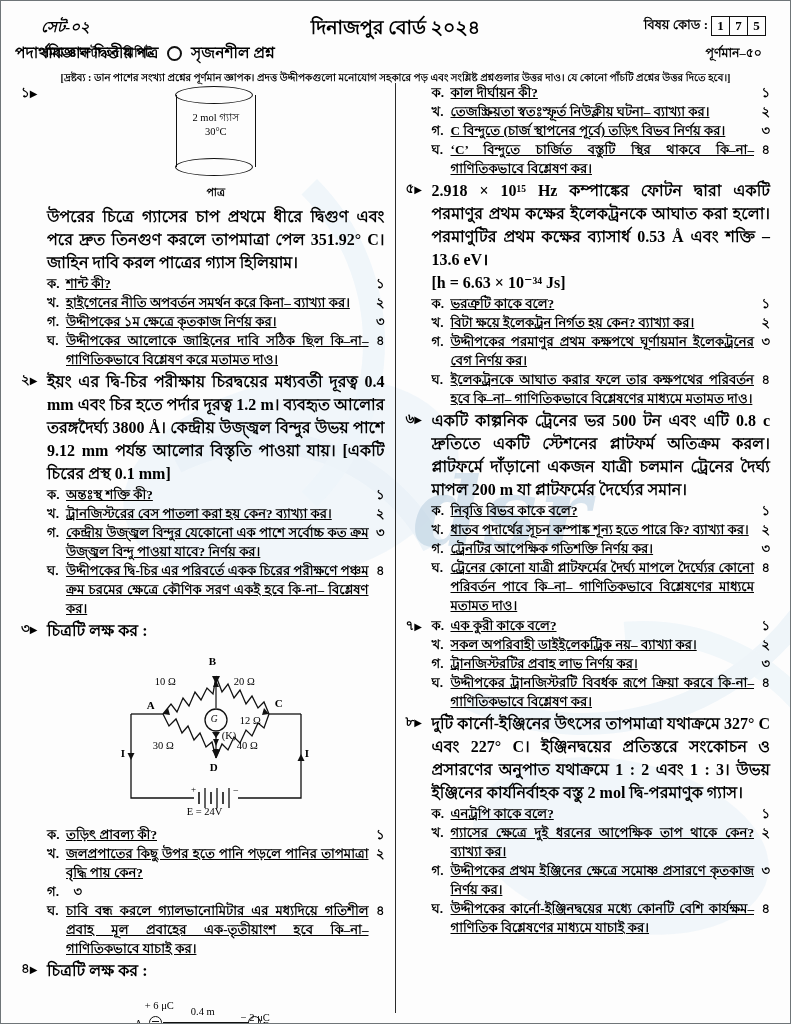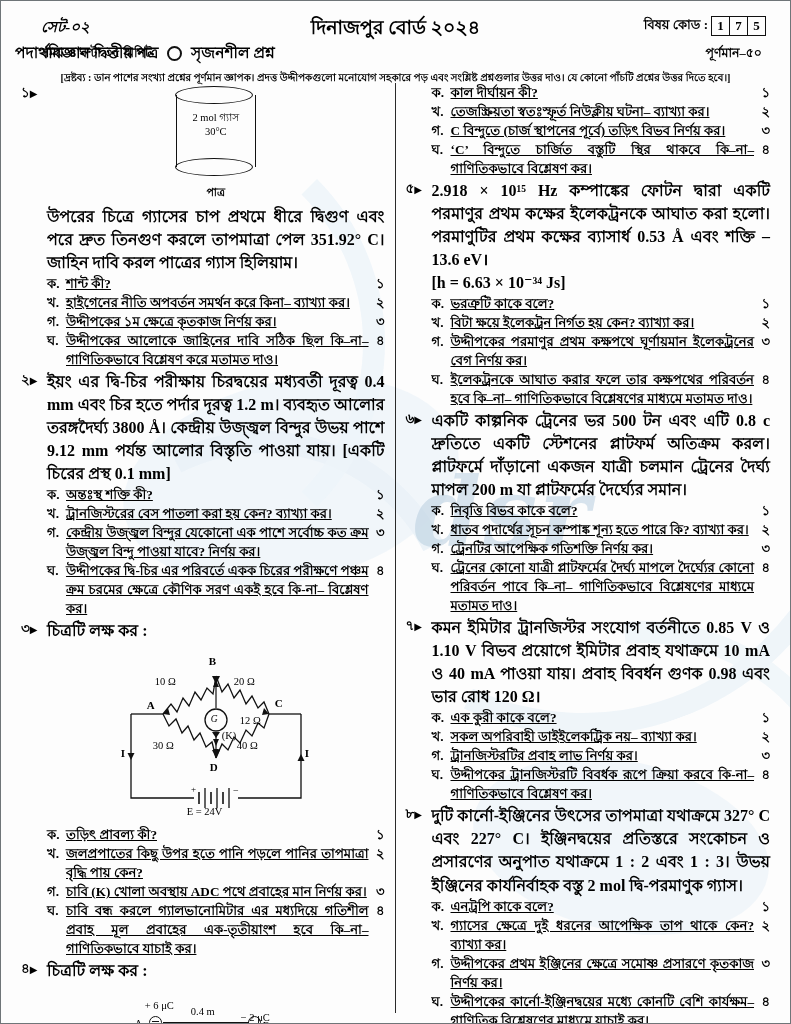--- a/index.html
+++ b/index.html
@@ -416,21 +416,20 @@
               <span class="sub-txt">তড়িৎ প্রাবল্য কী?</span>
               <span class="sub-mark">১</span>
             </div>
             <div class="sub">
               <span class="sub-lbl">খ.</span>
               <span class="sub-txt">জলপ্রপাতের কিছু উপর হতে পানি পড়লে পানির তাপমাত্রা বৃদ্ধি পায় কেন?</span>
               <span class="sub-mark">২</span>
             </div>
             <div class="sub">
               <span class="sub-lbl">গ.</span>
-              <span class="sub-txt">চাবি (K) খোলা অবস্থায় ADC পথে প্রবাহের মান নির্ণয় কর।</span>
               <span class="sub-mark">৩</span>
             </div>
             <div class="sub">
               <span class="sub-lbl">ঘ.</span>
               <span class="sub-txt">চাবি বন্ধ করলে গ্যালভানোমিটার এর মধ্যদিয়ে গতিশীল প্রবাহ মূল প্রবাহের এক-তৃতীয়াংশ হবে কি–না– গাণিতিকভাবে যাচাই কর।</span>
               <span class="sub-mark">৪</span>
             </div>
           </div>
         </div>
 
@@ -553,21 +552,20 @@
               <span class="sub-mark">৪</span>
             </div>
           </div>
         </div>
 
         <div class="q">
           <div class="q-num">
             <span>৭</span><span class="tri">▶</span>
           </div>
           <div class="q-body">
-            <div class="stem">কমন ইমিটার ট্রানজিস্টর সংযোগ বর্তনীতে 0.85 V ও 1.10 V বিভব প্রয়োগে ইমিটার প্রবাহ যথাক্রমে 10 mA ও 40 mA পাওয়া যায়। প্রবাহ বিবর্ধন গুণক 0.98 এবং ভার রোধ 120 Ω।</div>
             <div class="sub">
               <span class="sub-lbl">ক.</span>
               <span class="sub-txt">এক কুরী কাকে বলে?</span>
               <span class="sub-mark">১</span>
             </div>
             <div class="sub">
               <span class="sub-lbl">খ.</span>
               <span class="sub-txt">সকল অপরিবাহী ডাইইলেকট্রিক নয়– ব্যাখ্যা কর।</span>
               <span class="sub-mark">২</span>
             </div>

